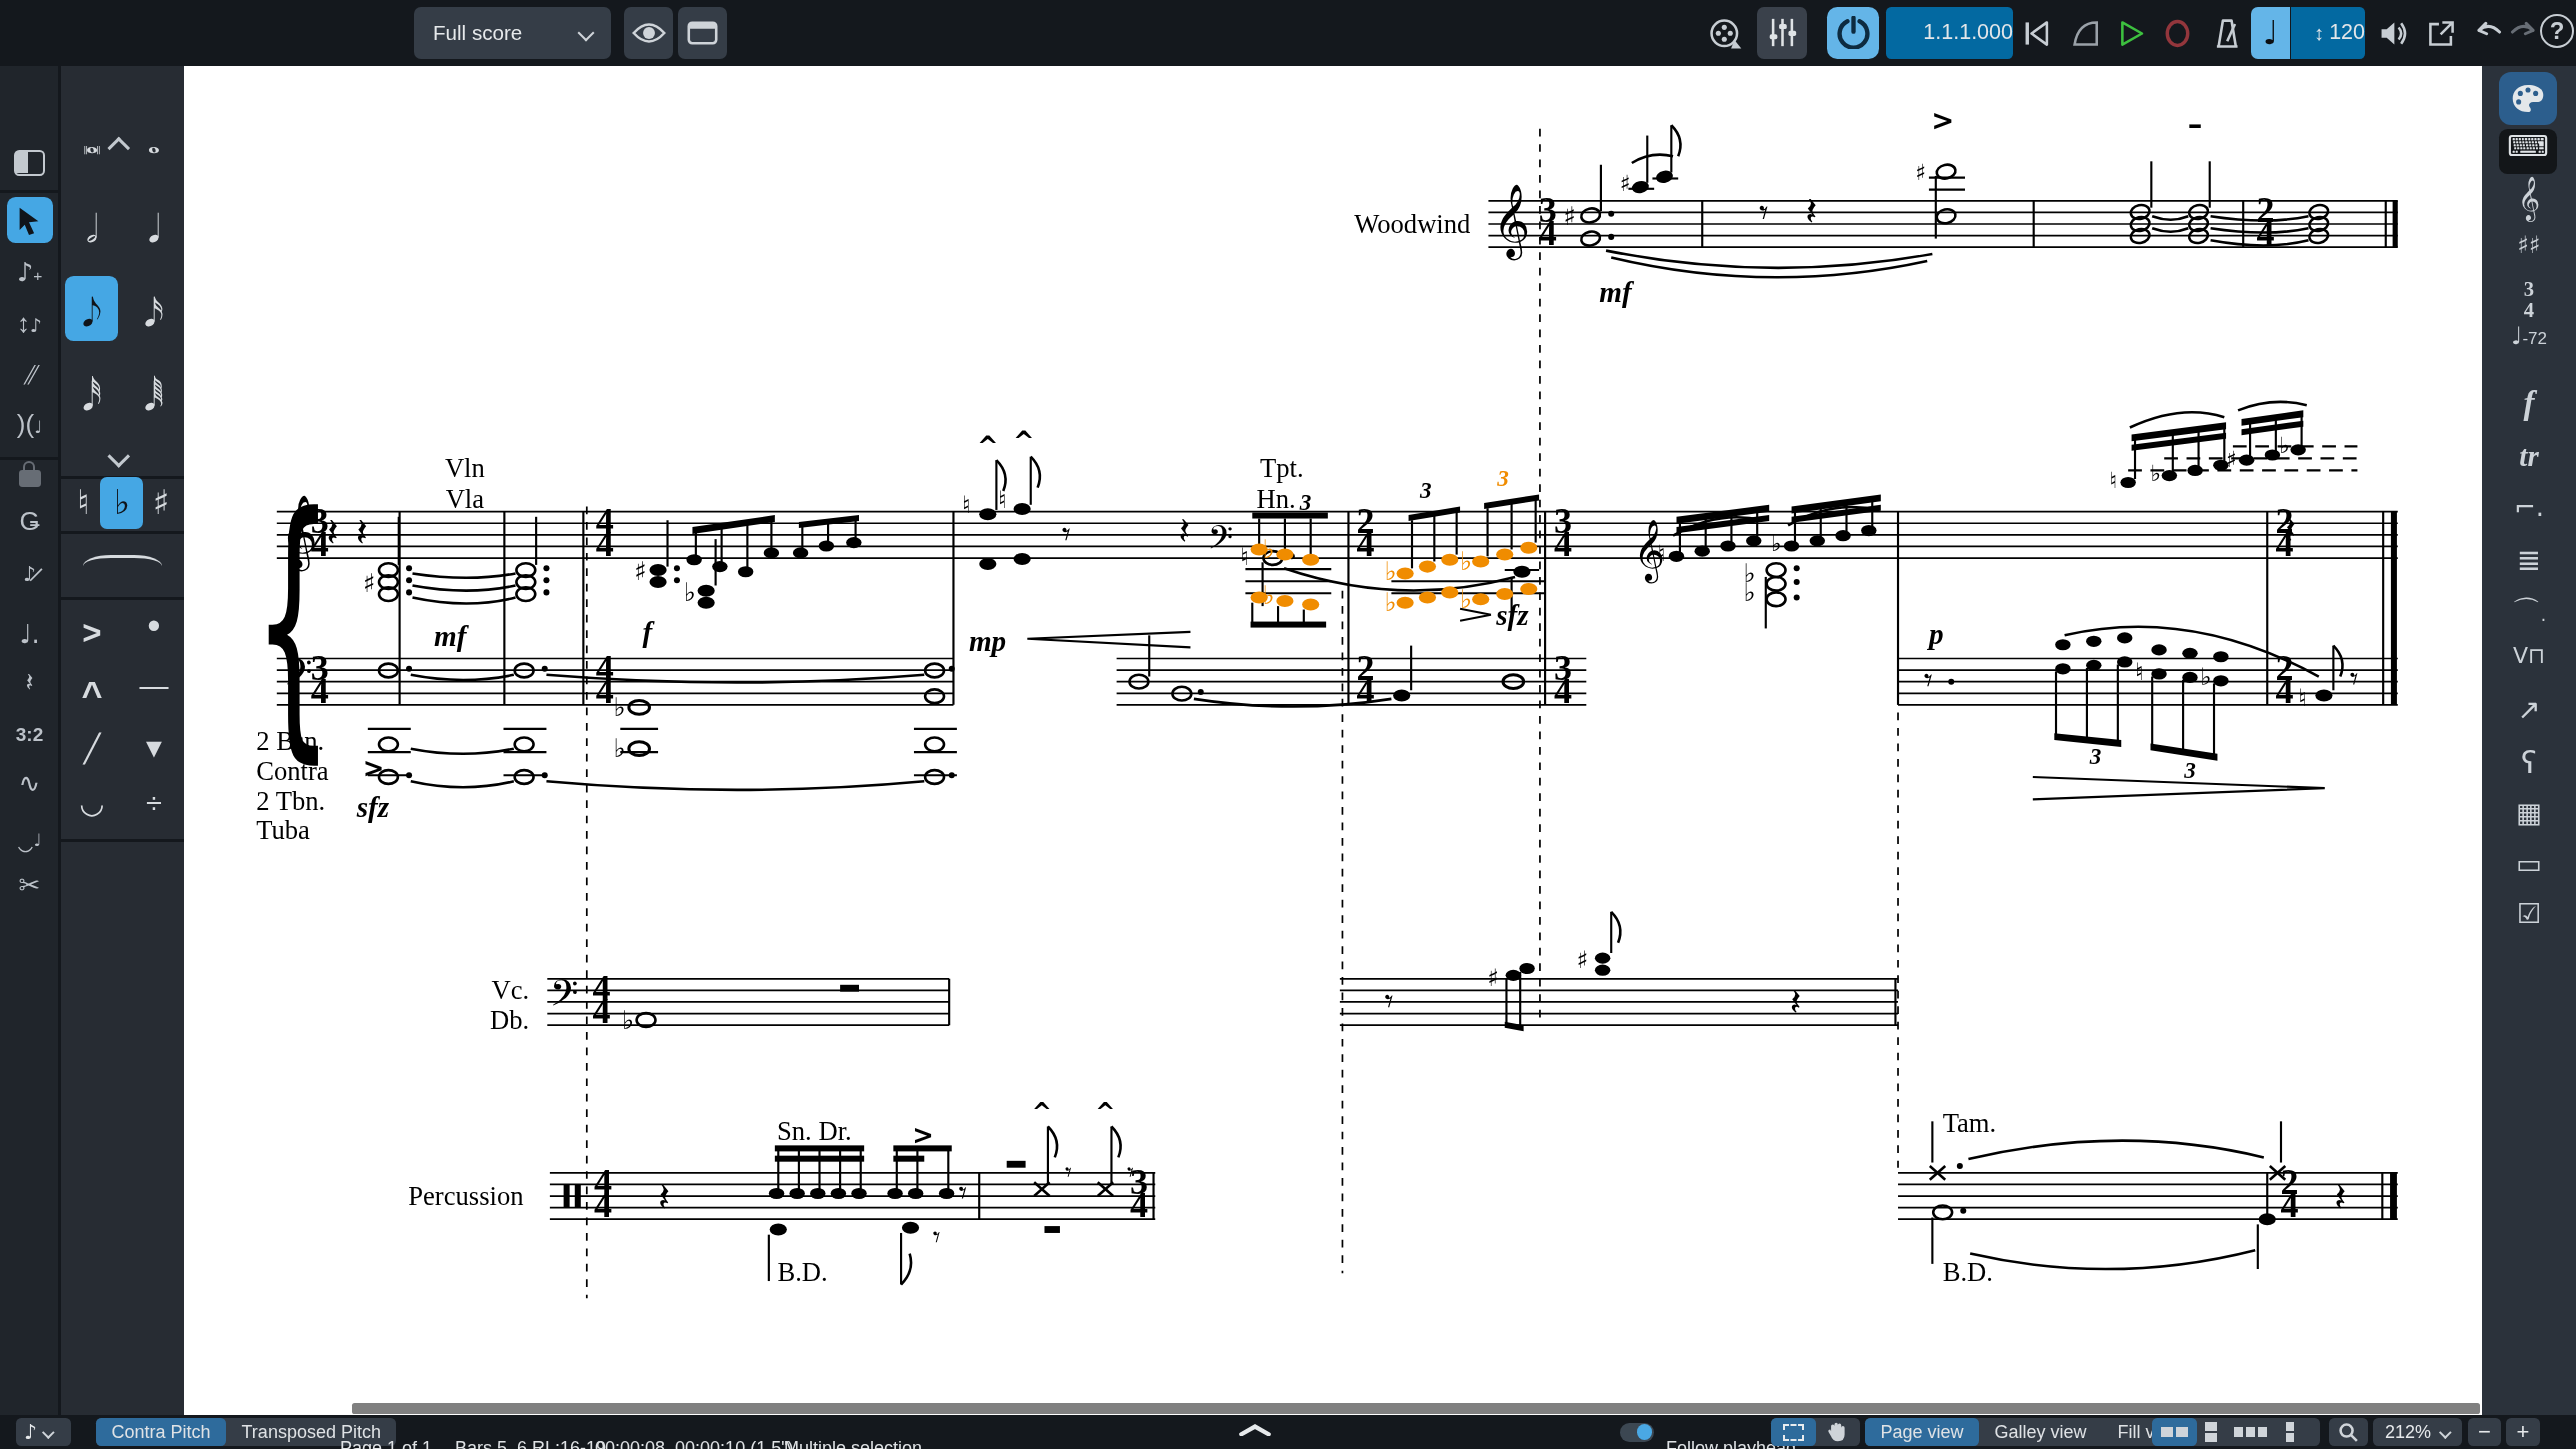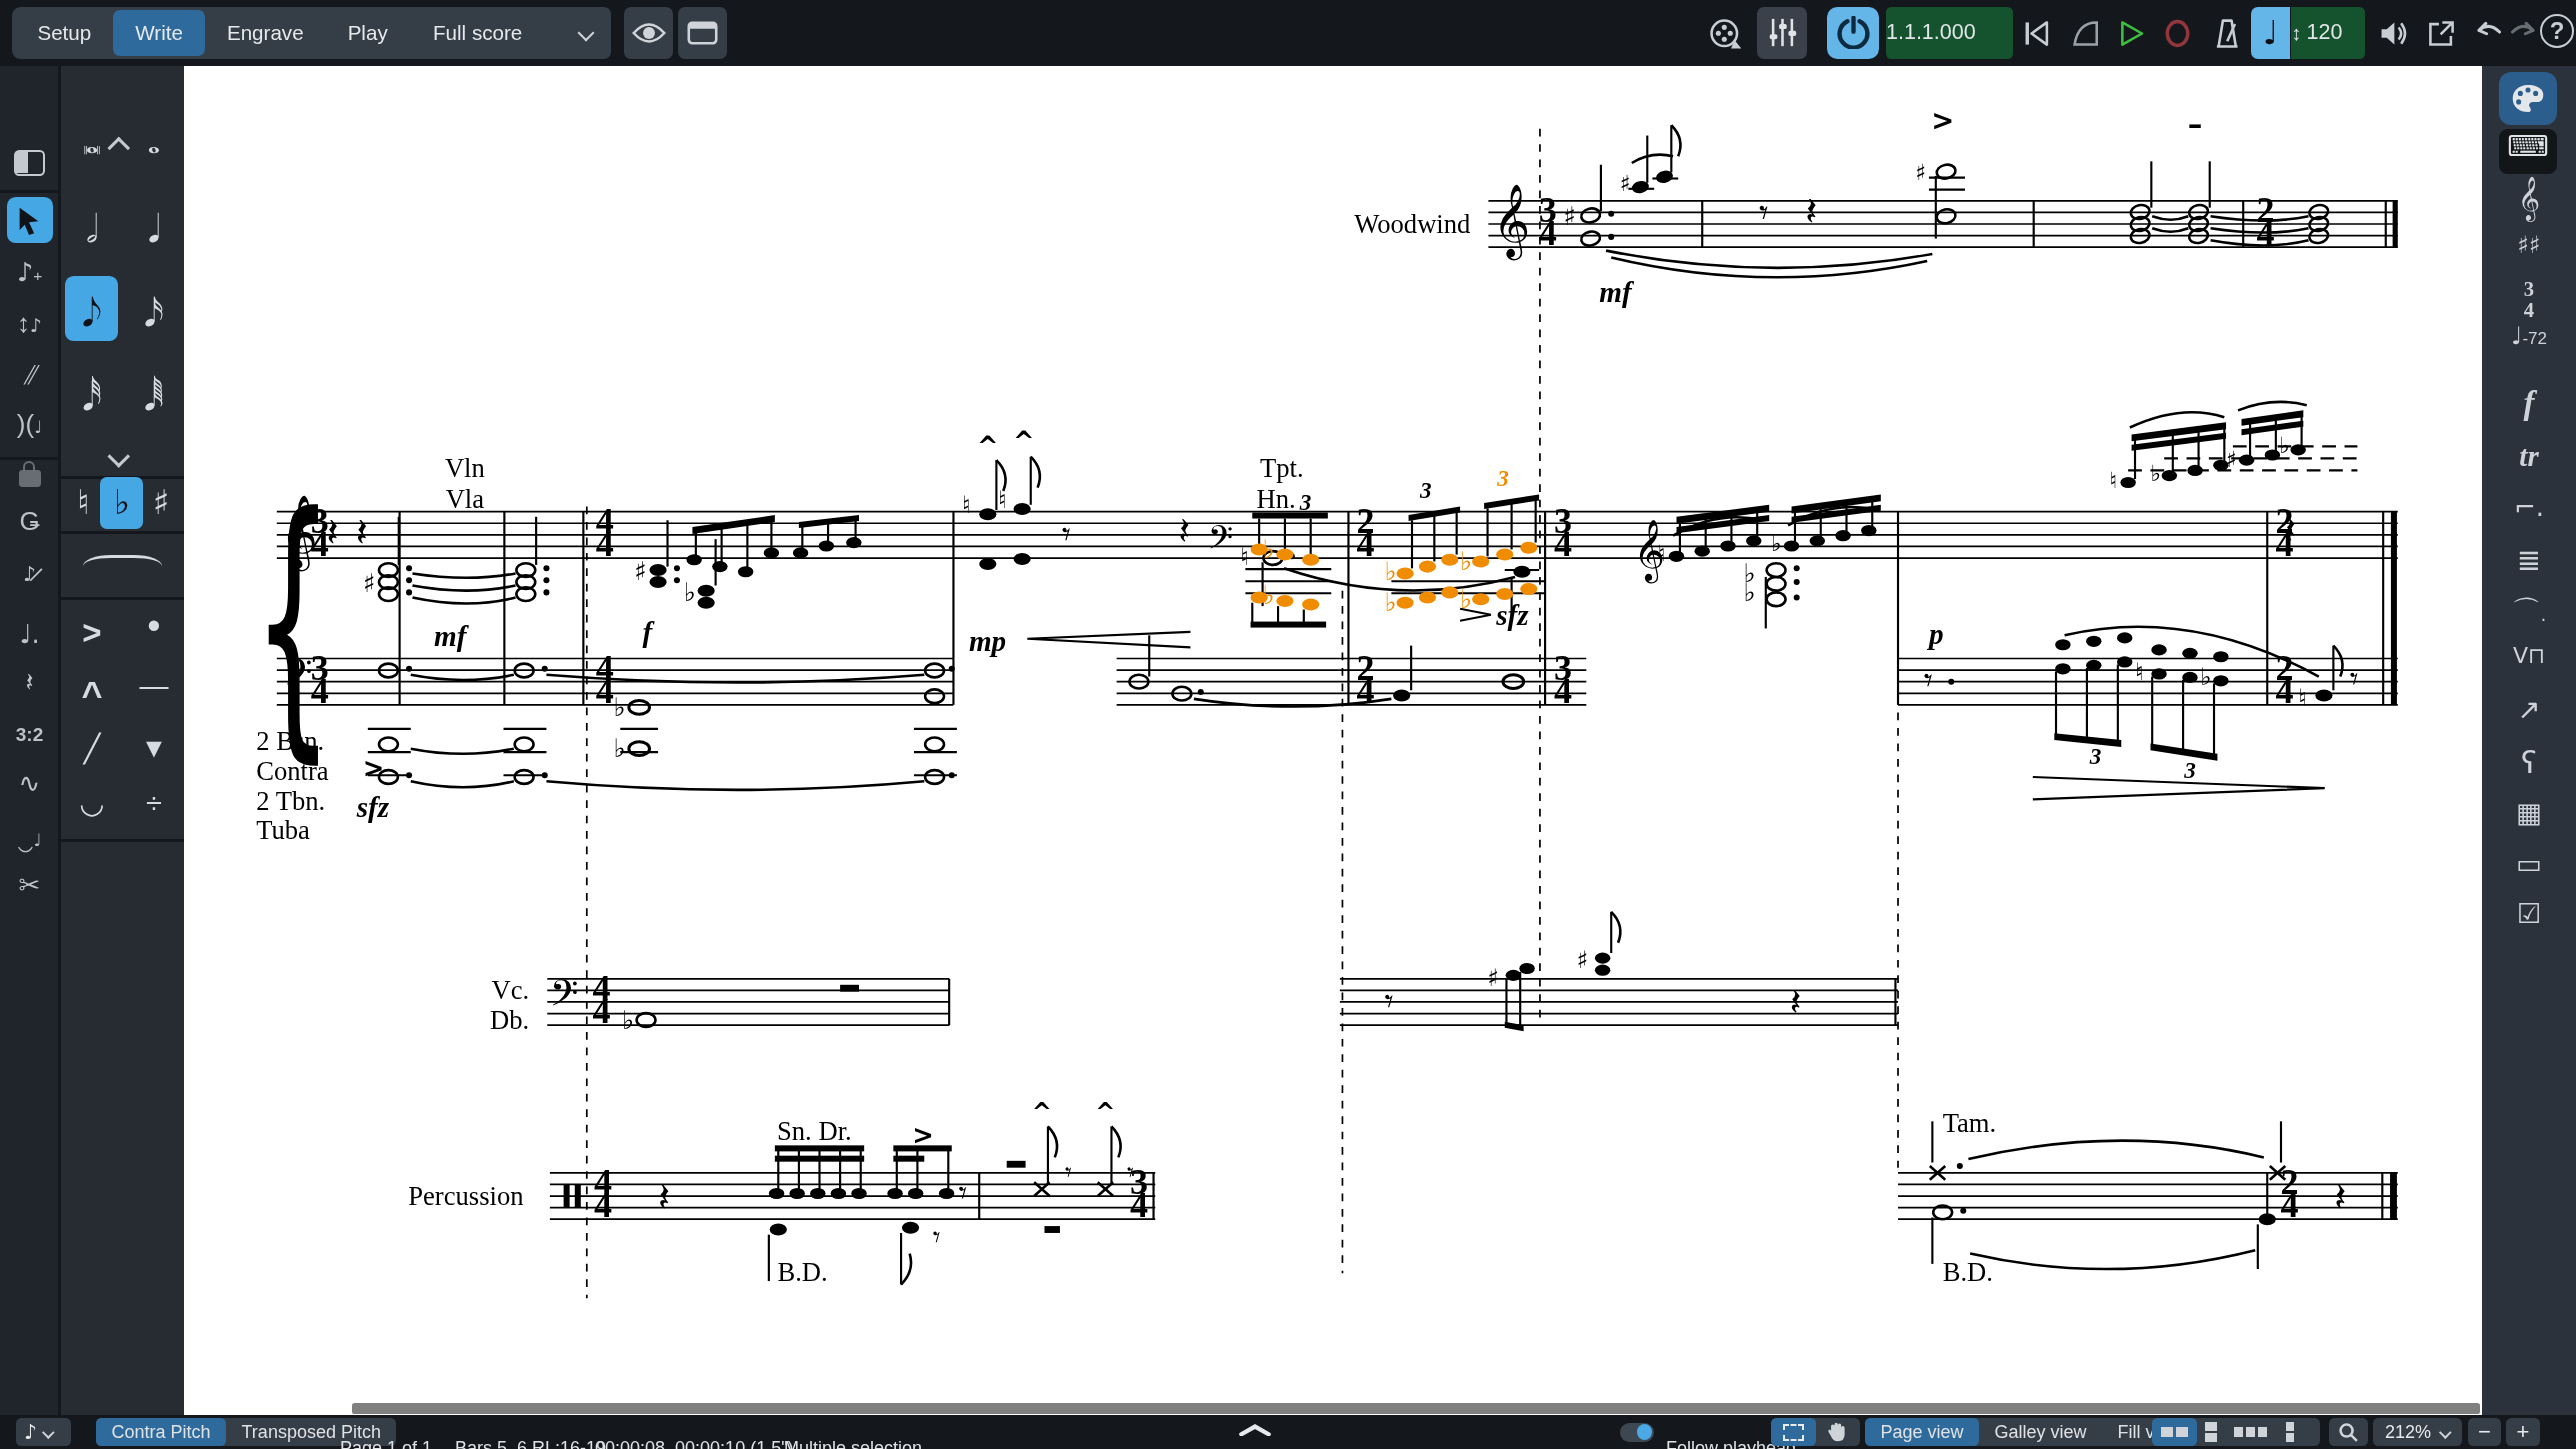--- a/index.html
+++ b/index.html
@@ -8,21 +8,21 @@
   .abs{position:absolute;}
   
   #topbar{position:absolute;left:0;top:0;width:2576px;height:66px;background:#14181d;}
   .tabgroup{position:absolute;left:12px;top:6.9px;height:52px;border-radius:8.6px;background:#353d47;display:flex;align-items:center;padding:0 3.4px;}
   .modetab{height:46px;border-radius:6.9px;display:flex;align-items:center;padding:0 22px;font-size:20.6px;color:#e6e9eb;cursor:pointer;}
   .modetab.active{background:#2e6b9c;}
   .select{position:absolute;background:#353d47;border-radius:6.9px;display:flex;align-items:center;font-size:20.6px;color:#e6e9eb;}
   .chev{width:12px;height:12px;border-right:2.6px solid #cfd4d9;border-bottom:2.6px solid #cfd4d9;transform:rotate(45deg);margin-left:auto;}
   .iconbtn{position:absolute;border-radius:6.9px;background:#353d47;display:flex;align-items:center;justify-content:center;}
   .tbtn{position:absolute;display:flex;align-items:center;justify-content:center;}
-  .disp{position:absolute;background:#14532d;border-radius:5.2px;color:#e3e6e9;font-size:21.5px;display:flex;align-items:center;justify-content:flex-start;}
+  .disp{position:absolute;background:#0369a1;border-radius:5.2px;color:#e3e6e9;font-size:21.5px;display:flex;align-items:center;justify-content:flex-end;}
   
   #leftcol1{position:absolute;left:0;top:66px;width:59px;height:1349px;background:#20252b;border-right:1.7px solid #14181d;}
   #leftcol2{position:absolute;left:61px;top:66px;width:123px;height:1349px;background:#272c33;}
   .l1icon{position:absolute;left:0;width:59px;text-align:center;color:#bcc2c9;font-size:26px;}
   .l2glyph{position:absolute;color:#d7dbdf;font-size:38px;font-family:"DejaVu Sans",sans-serif;text-align:center;transform:translate(-50%,-50%);}
   .activesq{position:absolute;background:#45a7e4;border-radius:8.6px;}
   .divider{position:absolute;background:#14181d;height:2.6px;}
   
   #rightpanel{position:absolute;left:2482px;top:66px;width:94px;height:1349px;background:#2b323b;}
   .ricon{position:absolute;left:0;width:94px;text-align:center;color:#ccd2d8;font-size:29px;font-family:"DejaVu Sans",sans-serif;}
@@ -43,27 +43,20 @@
   .sbseg{height:27.5px;display:flex;align-items:center;padding:0 15.5px;border-radius:5.2px;color:#dfe2e5;}
   .sbseg.active{background:#2e6b9c;}
   .toggle{position:absolute;width:34px;height:19px;background:#3c4752;border-radius:9.4px;top:7.7px;}
   .knob{position:absolute;right:1.7px;top:1.7px;width:15.5px;height:15.5px;border-radius:50%;background:#4aa8e4;}
   .mini{display:inline-block;background:#cfd4d9;}
 </style>
 </head>
 <body>
 
 <div id="topbar">
-  <div class="tabgroup">
-    <div class="modetab">Setup</div>
-    <div class="modetab active">Write</div>
-    <div class="modetab">Engrave</div>
-    <div class="modetab">Play</div>
-    <div class="modetab">Print</div>
-  </div>
   <div class="select" style="left:414px;top:6.9px;width:197px;height:52px;padding:0 19px;">
     <span>Full score</span>
     <span class="chev"></span>
   </div>
   <div class="iconbtn" style="left:624px;top:6.9px;width:49px;height:52px;">
     <svg width="34" height="24" viewBox="0 0 40 28">
         <path d="M2 14 Q20 -6 38 14 Q20 34 2 14 Z" fill="none" stroke="#cfd4d9" stroke-width="3"></path>
         <circle cx="20" cy="14" r="7" fill="#cfd4d9"></circle>
       </svg>
   </div>

